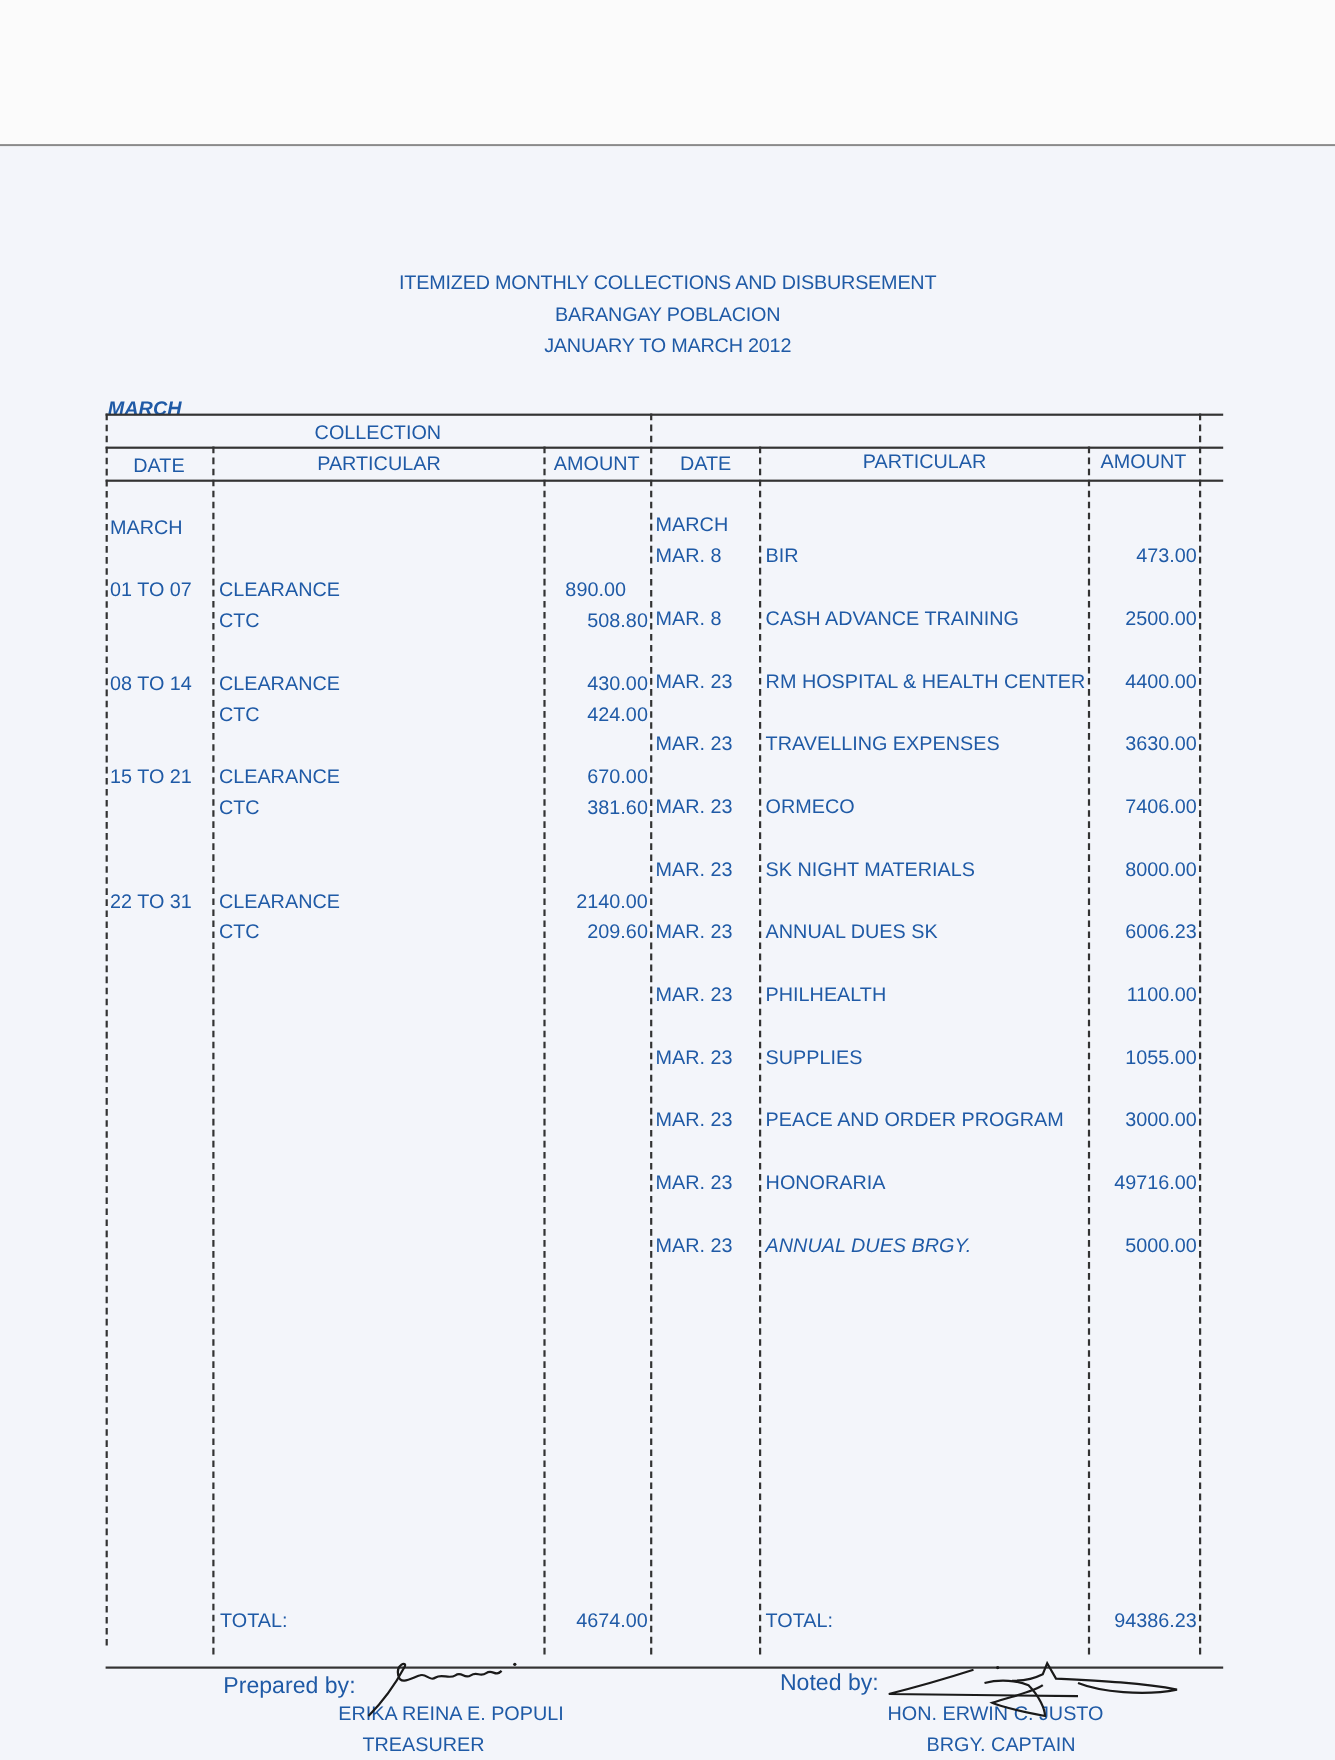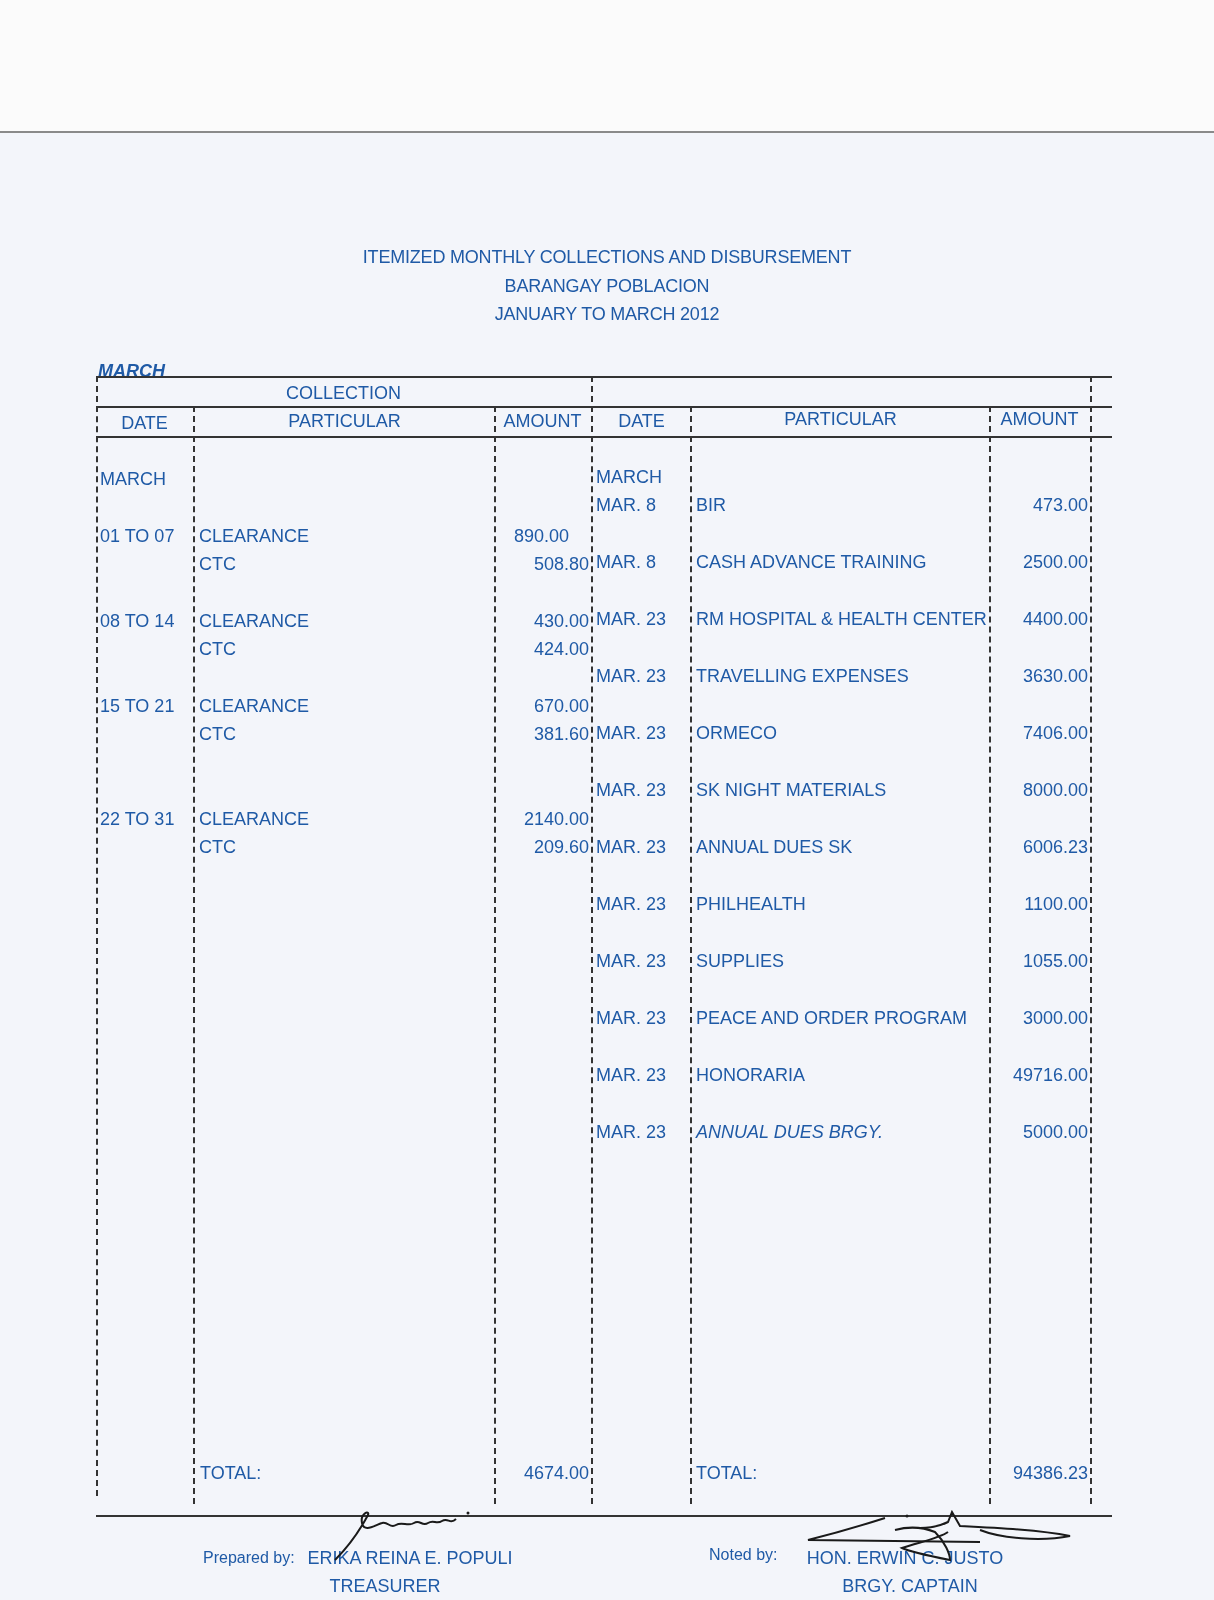--- a/index.html
+++ b/index.html
@@ -19,21 +19,21 @@
   .month-label { position: absolute; left: 98px; top: 361px; font-size: 18px; font-weight: bold; font-style: italic; color: #1f5aa6; }
 
   .ledger { position: absolute; left: 96px; top: 384px; width: 1016px; height: 1131px; }
   .hline { position: absolute; height: 0; border-top: 2px solid #333; }
   .vline { position: absolute; width: 0; border-left: 2px dashed #333; }
 
   .cell { position: absolute; font-size: 18px; line-height: 22px; white-space: nowrap; color: #1f5aa6; }
   .hdr { text-align: center; }
   .amt { text-align: right; }
 
-  .sig-label { position: absolute; font-size: 16px; color: #1f5aa6; margin-top: 28px; }
+  .sig-label { position: absolute; font-size: 21px; color: #1f5aa6; }
   .sig-name { position: absolute; font-size: 18px; color: #1f5aa6; text-align: center; }
   .signature { position: absolute; }
 </style>
 </head>
 <body>
 
 <div class="scan-top"></div>
 <div class="scan-edge"></div>
 <div class="paper"></div>
 

